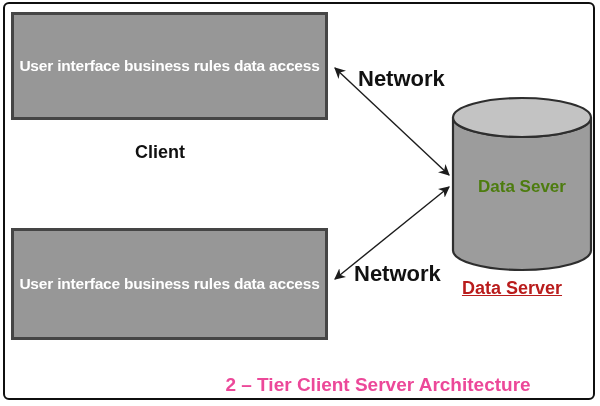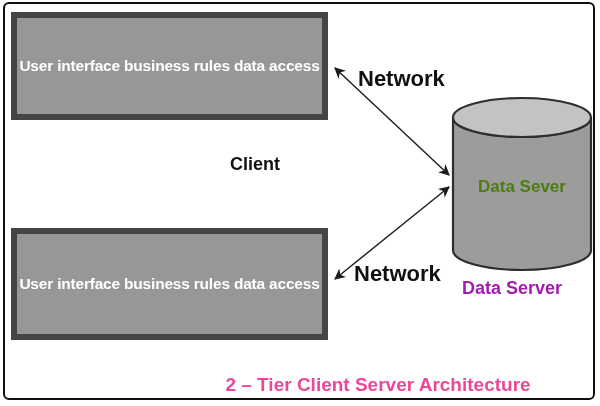--- a/index.html
+++ b/index.html
@@ -13,41 +13,41 @@
     position: absolute;
     left: 3px; top: 2px; width: 592px; height: 398px;
     border: 2px solid #0f0f0f;
     border-radius: 6px;
     box-sizing: border-box;
   }
   .client-box {
     position: absolute;
     left: 11px; width: 317px;
     box-sizing: border-box;
-    border: 6px solid #404040;
+    border: 3px solid #404040;
     background: #979797;
     display: flex; align-items: center; justify-content: center;
   }
   .client-box.top { top: 12px; height: 108px; }
   .client-box.bottom { top: 228px; height: 112px; }
   .client-box .box-label {
     color: #ffffff;
     font-weight: bold;
     font-size: 15.5px;
     letter-spacing: -0.2px;
     white-space: nowrap;
     text-align: center;
   }
   .caption {
     position: absolute;
     color: #111111;
     font-weight: bold;
     text-align: center;
   }
-  .client-caption { left: 40px; top: 154px; width: 240px; font-size: 18px; text-align: right; }
+  .client-caption { left: 40px; top: 142px; width: 240px; font-size: 18px; }
   .db-caption { left: 432px; top: 278px; width: 160px; font-size: 18px; }
   .cyl-wrap { position: absolute; left: 450px; top: 96px; width: 144px; height: 178px; }
   .cyl-label {
     position: absolute;
     left: 450px; top: 177px; width: 144px;
     text-align: center;
     color: #ffffff; font-weight: bold; font-size: 17px;
     white-space: nowrap;
   }
   .net-label {
@@ -82,21 +82,21 @@
 </div>
 
 <div class="cyl-wrap">
   <svg width="144" height="178" viewBox="0 0 144 178">
     <path d="M 3 21.5 L 3 154.5 A 69 19.5 0 0 0 141 154.5 L 141 21.5 A 69 19.5 0 0 1 3 21.5 Z" stroke-width="2.2" fill="#9c9c9c" stroke="#2e2e2e"></path>
     <ellipse cx="72" cy="21.5" rx="69" ry="19.5" stroke-width="2.2" fill="#c3c3c3" stroke="#2e2e2e"></ellipse>
   </svg>
 </div>
 <div class="cyl-label" style="color: #4d7c0f;">Data Sever</div>
 
-<div class="caption db-caption" style="color: #a21caf;">Data Server</div>
+<div class="caption db-caption" style="color: #b91c1c; text-decoration: underline;">Data Server</div>
 
 <svg class="arrows" width="600" height="406" viewBox="0 0 600 406">
   <defs>
     <marker id="ah" viewBox="0 0 10 10" refX="9" refY="5" markerWidth="8" markerHeight="8" orient="auto-start-reverse">
       <path d="M 0 0 L 10 5 L 0 10 L 3 5 Z" fill="#1c1c1c"></path>
     </marker>
   </defs>
   <line x1="335" y1="68" x2="449" y2="175" stroke-width="1.4" marker-start="url(#ah)" marker-end="url(#ah)" stroke="#1c1c1c"></line>
   <line x1="335" y1="279" x2="449" y2="187" stroke-width="1.4" marker-start="url(#ah)" marker-end="url(#ah)" stroke="#1c1c1c"></line>
 </svg>

